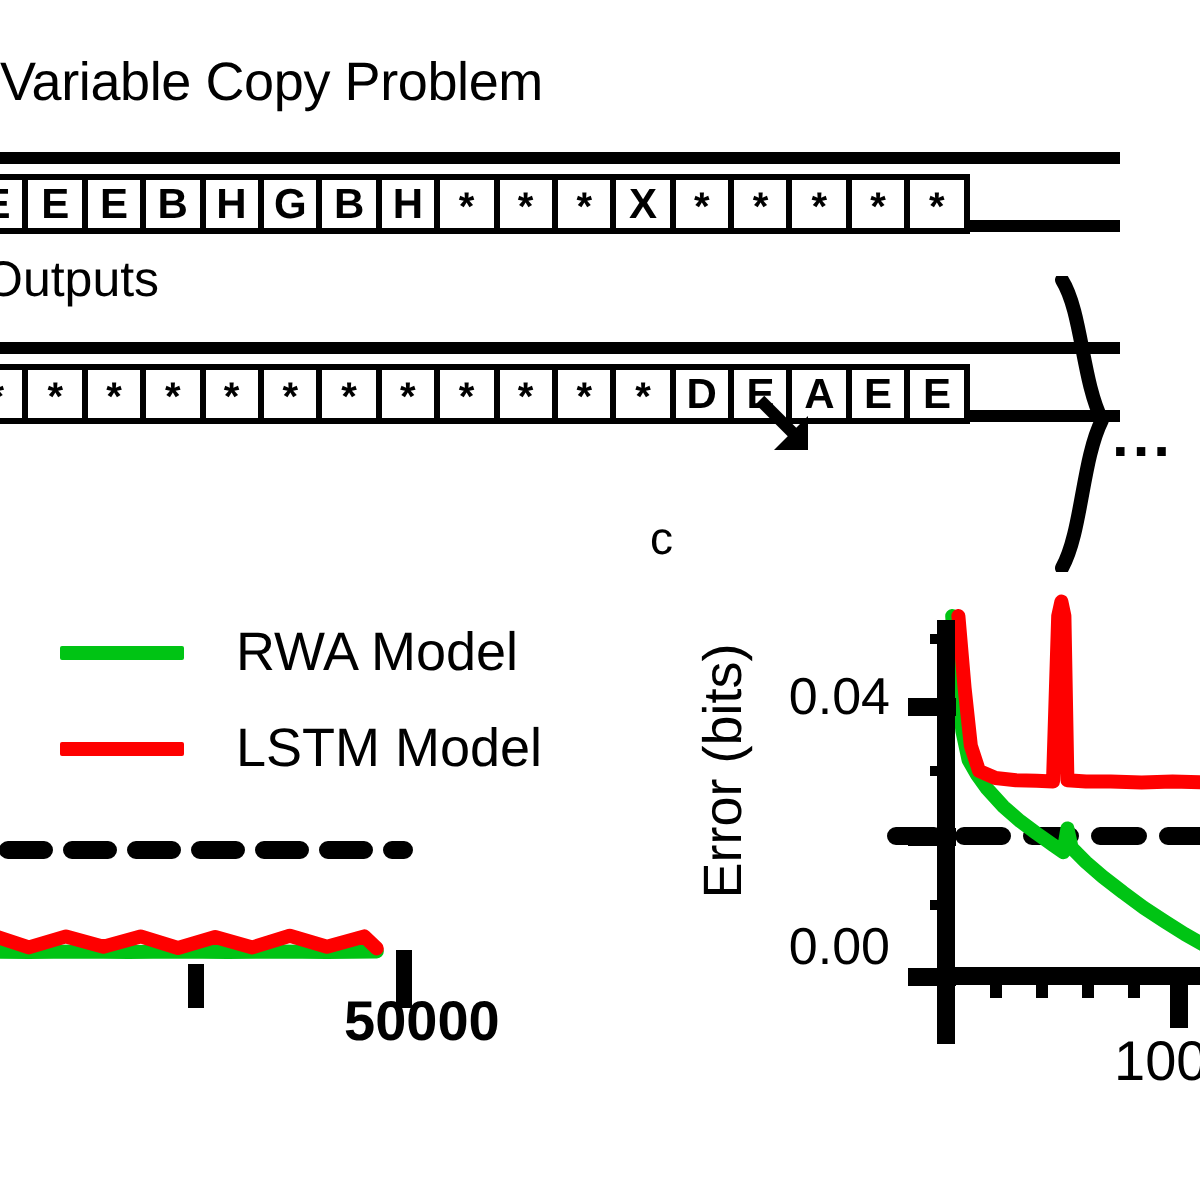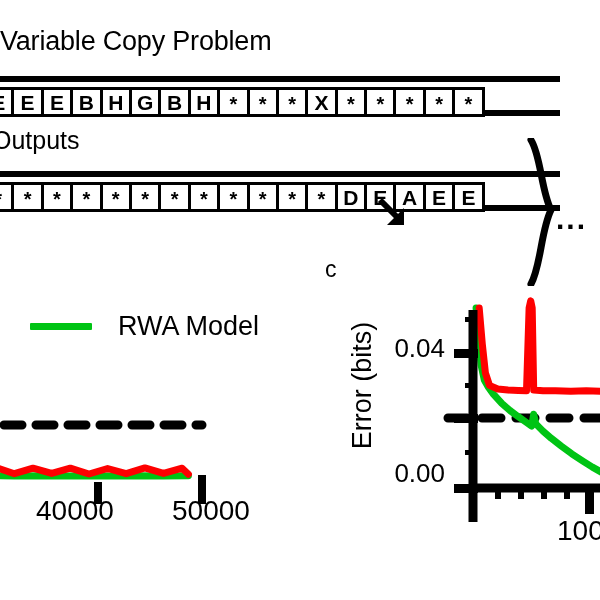--- a/index.html
+++ b/index.html
@@ -294,29 +294,32 @@
         <polyline points="-25.0,181.6 -10.1,177.9 6.1,182.8 22.2,177.6 39.6,183.4 57.0,177.9 74.4,183.7 93.0,178.2 111.7,183.4 130.3,178.2 149.0,184.0 167.6,178.5 186.2,183.7 204.9,177.9 223.5,183.4 242.1,178.2 248.4,184.2" fill="none" stroke="#fe0000" stroke-width="7" stroke-linejoin="round" stroke-linecap="round"></polyline>
       </g>
 
     <line x1="0" y1="192" x2="267" y2="192" stroke="#000" stroke-width="0"></line>
     <rect x="154" y="192" width="8" height="22" fill="#000"></rect>
     <rect x="258" y="185" width="8" height="29" fill="#000"></rect>
   </svg>
 
   <div id="panel-b-ticklabels">
 
-    <span class="xticklabel" style="left:96px;  top:0;">40000</span>
-    <span class="xticklabel" style="left:232px; top:0;">50000</span>
+    <span class="xticklabel" style="left:232px; top:0;font-weight:bold;">50000</span>
   </div>
 
   <div id="legend">
     <div class="legend-row">
       <span class="legend-swatch" id="legend-swatch-0" style="background: rgb(0, 196, 20);"></span>
       <span class="legend-label">RWA Model</span>
     </div>
+    <div class="legend-row">
+      <span class="legend-swatch" id="legend-swatch-1" style="background: rgb(254, 0, 0);"></span>
+      <span class="legend-label">LSTM Model</span>
+    </div>
   </div>
 </div>
 
 <div id="panel-c">
 
   <div id="panel-c-letter">c</div>
   <div id="panel-c-ylabel">Error (bits)</div>
 
   <svg id="panel-c-plot" viewBox="0 0 290 300">
 

